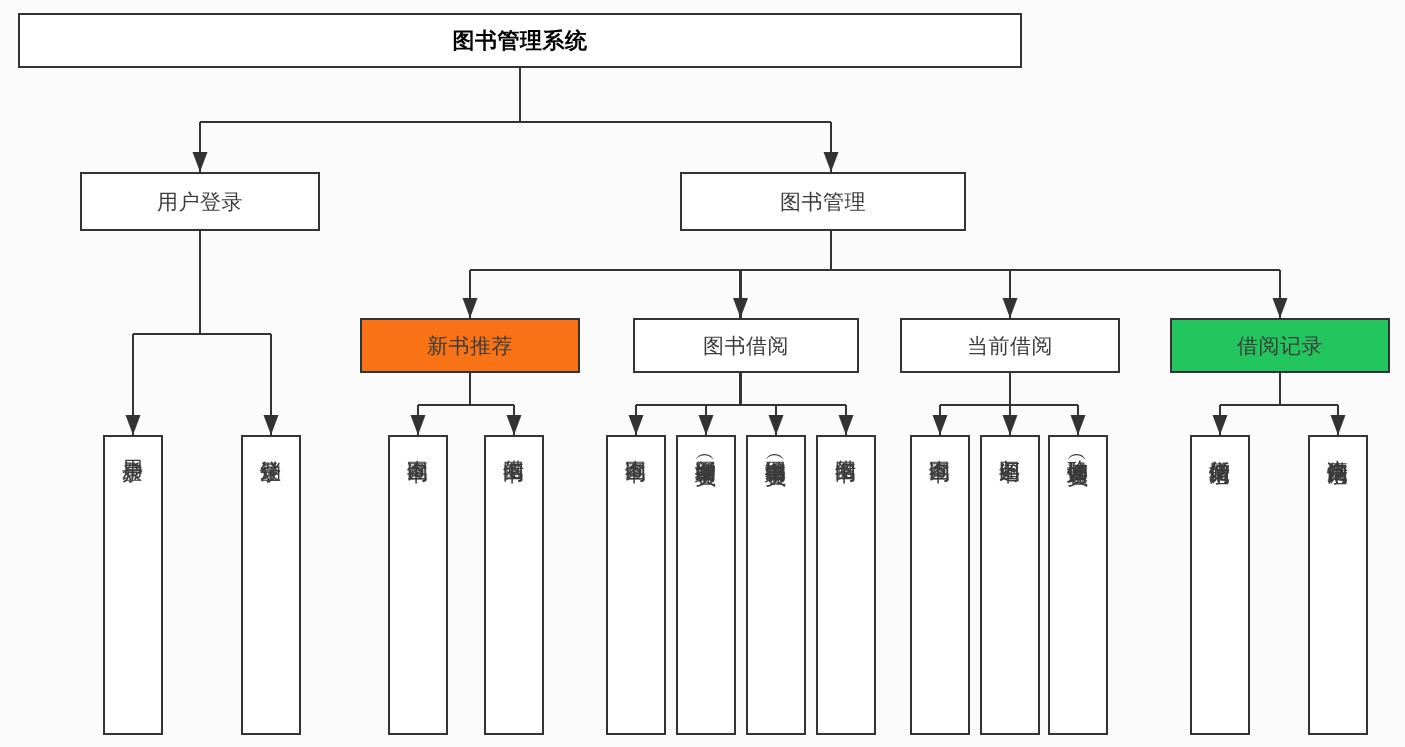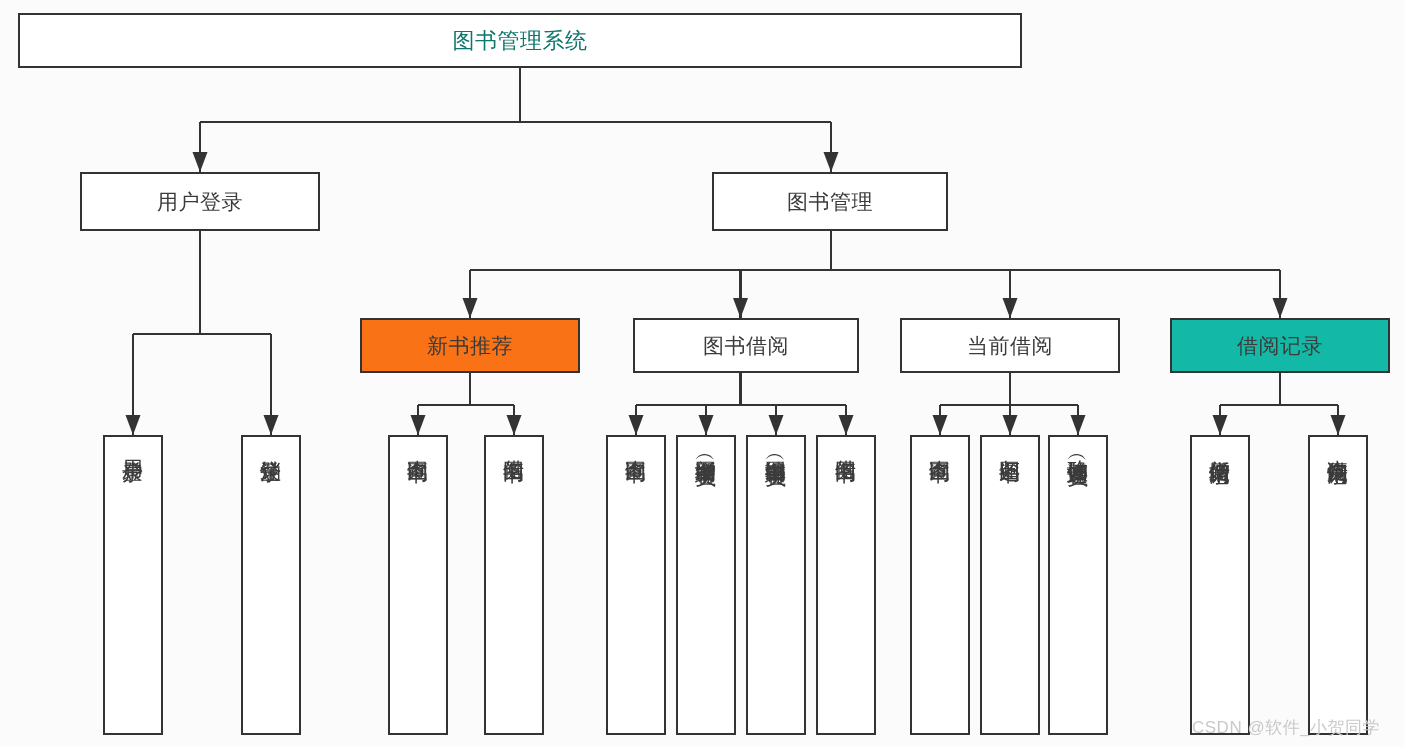--- a/index.html
+++ b/index.html
@@ -122,38 +122,38 @@
       <polygon points="1070.5,415 1085.5,415 1078,435" fill="#333333"></polygon>
       <line x1="1280" y1="373" x2="1280" y2="405" stroke="#333333" stroke-width="2.2" shape-rendering="crispEdges"></line>
       <line x1="1220" y1="405" x2="1338" y2="405" stroke="#333333" stroke-width="2.2" shape-rendering="crispEdges"></line>
       <line x1="1220" y1="405" x2="1220" y2="435" stroke="#333333" stroke-width="2.2" shape-rendering="crispEdges"></line>
       <polygon points="1212.5,415 1227.5,415 1220,435" fill="#333333"></polygon>
       <line x1="1338" y1="405" x2="1338" y2="435" stroke="#333333" stroke-width="2.2" shape-rendering="crispEdges"></line>
       <polygon points="1330.5,415 1345.5,415 1338,435" fill="#333333"></polygon>
     </svg>
   <div id="nodes">
       <div class="node horizontal root" style="left: 18px; top: 13px; width: 1004px; height: 55px; border-color: rgb(51, 51, 51); background: rgb(255, 255, 255);">
-        <span class="node-label" style="color: #0f766e;">图书管理系统</span>
+        <span class="node-label" style="color: #000000; font-weight: bold;">图书管理系统</span>
       </div>
       <div class="node horizontal" style="left: 80px; top: 172px; width: 240px; height: 59px; border-color: rgb(51, 51, 51); background: rgb(255, 255, 255);">
         <span class="node-label" style="color: rgb(59, 59, 59);">用户登录</span>
       </div>
-      <div class="node horizontal" style="left: 712px; top: 172px; width: 236px; height: 59px; border-color: rgb(51, 51, 51); background: rgb(255, 255, 255);">
+      <div class="node horizontal" style="left: 680px; top: 172px; width: 286px; height: 59px; border-color: rgb(51, 51, 51); background: rgb(255, 255, 255);">
         <span class="node-label" style="color: rgb(59, 59, 59);">图书管理</span>
       </div>
       <div class="node horizontal" style="left: 360px; top: 318px; width: 220px; height: 55px; border-color: rgb(51, 51, 51); background: #f97316;">
         <span class="node-label" style="color: rgb(59, 59, 59);">新书推荐</span>
       </div>
       <div class="node horizontal" style="left: 633px; top: 318px; width: 226px; height: 55px; border-color: rgb(51, 51, 51); background: rgb(255, 255, 255);">
         <span class="node-label" style="color: rgb(59, 59, 59);">图书借阅</span>
       </div>
       <div class="node horizontal" style="left: 900px; top: 318px; width: 220px; height: 55px; border-color: rgb(51, 51, 51); background: rgb(255, 255, 255);">
         <span class="node-label" style="color: rgb(59, 59, 59);">当前借阅</span>
       </div>
-      <div class="node horizontal" style="left: 1170px; top: 318px; width: 220px; height: 55px; border-color: rgb(51, 51, 51); background: #14b8a6;">
+      <div class="node horizontal" style="left: 1170px; top: 318px; width: 220px; height: 55px; border-color: rgb(51, 51, 51); background: #22c55e;">
         <span class="node-label" style="color: rgb(59, 59, 59);">借阅记录</span>
       </div>
       <div class="node vertical" style="left: 103px; top: 435px; width: 60px; height: 300px; border-color: rgb(51, 51, 51); background: rgb(255, 255, 255);">
         <span class="node-label" style="color: rgb(59, 59, 59);">用户登录</span>
       </div>
       <div class="node vertical" style="left: 241px; top: 435px; width: 60px; height: 300px; border-color: rgb(51, 51, 51); background: rgb(255, 255, 255);">
         <span class="node-label" style="color: rgb(59, 59, 59);">注销登录</span>
       </div>
       <div class="node vertical" style="left: 388px; top: 435px; width: 60px; height: 300px; border-color: rgb(51, 51, 51); background: rgb(255, 255, 255);">
         <span class="node-label" style="color: rgb(59, 59, 59);">查询图书</span>
@@ -182,14 +182,13 @@
       <div class="node vertical" style="left: 1048px; top: 435px; width: 60px; height: 300px; border-color: rgb(51, 51, 51); background: rgb(255, 255, 255);">
         <span class="node-label" style="color: rgb(59, 59, 59);">确认归还（管理员）</span>
       </div>
       <div class="node vertical" style="left: 1190px; top: 435px; width: 60px; height: 300px; border-color: rgb(51, 51, 51); background: rgb(255, 255, 255);">
         <span class="node-label" style="color: rgb(59, 59, 59);">新增借阅记录</span>
       </div>
       <div class="node vertical" style="left: 1308px; top: 435px; width: 60px; height: 300px; border-color: rgb(51, 51, 51); background: rgb(255, 255, 255);">
         <span class="node-label" style="color: rgb(59, 59, 59);">查询借阅记录</span>
       </div>
     </div>
-  <div id="watermark" style="left: 1192px; top: 716px; color: rgb(201, 201, 201);">CSDN @软件_小贺同学</div>
 </div>
 
 </body></html>

